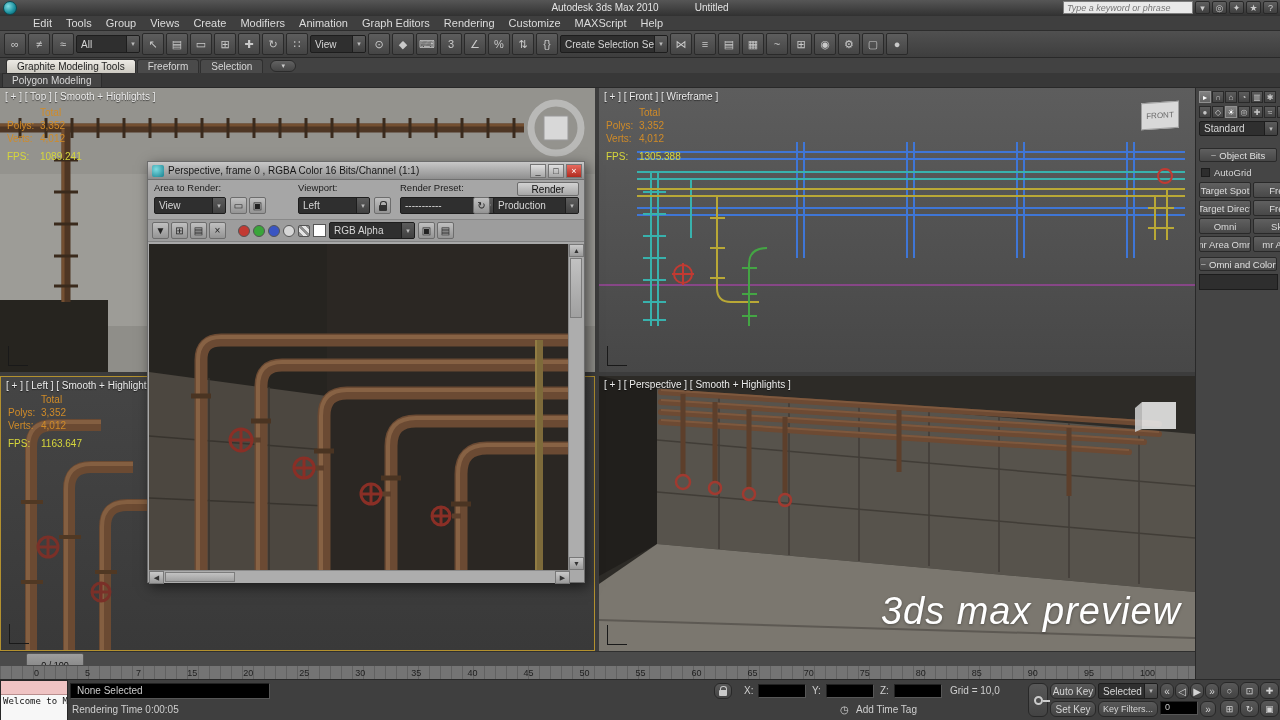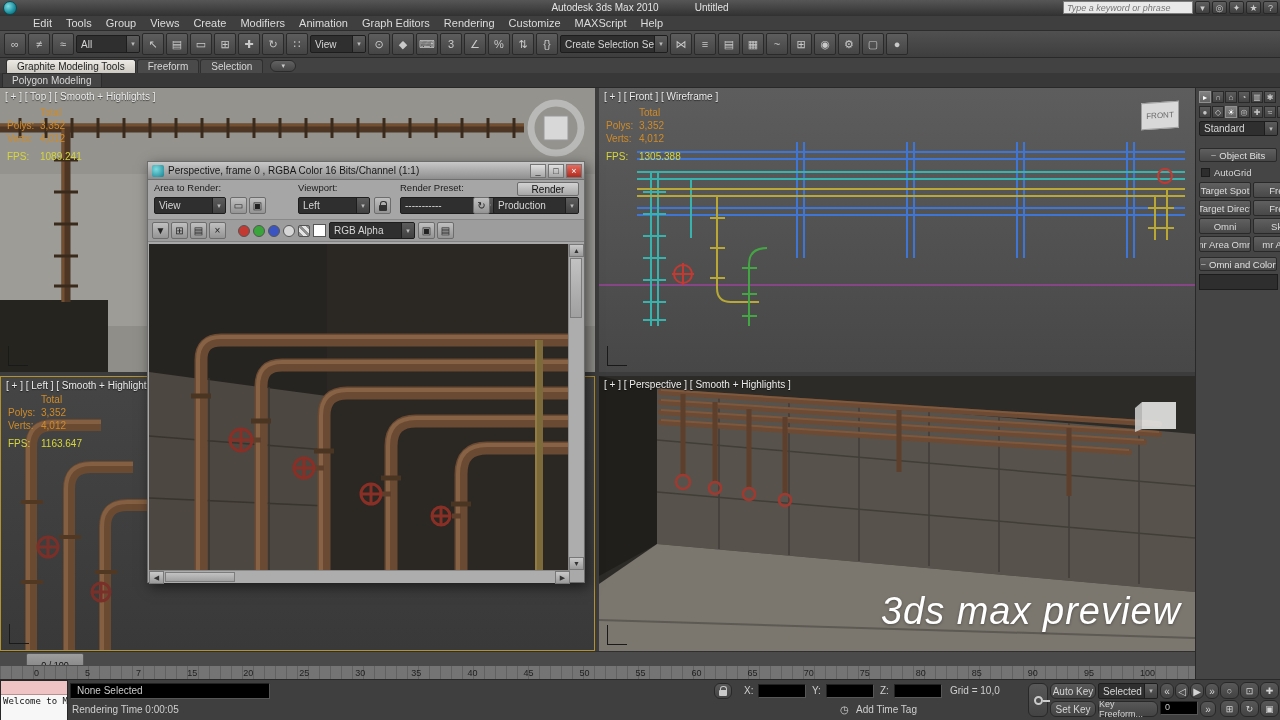--- a/index.html
+++ b/index.html
@@ -428,21 +428,21 @@
 
     <div class="sbtn" style="position:absolute;left:1028px;top:3px;width:20px;height:34px">
         <span class="keyring"></span>
       </div>
     <div class="sbtn" style="position:absolute;left:1050px;top:3px;width:46px;height:16px">Auto Key</div>
     <div class="sbtn" style="position:absolute;left:1050px;top:21px;width:46px;height:16px">Set Key</div>
     <div class="dd" style="position:absolute;left:1098px;top:3px;width:60px;height:16px">
         <span class="val">Selected</span>
         <span class="arr"></span>
       </div>
-    <div class="sbtn" style="position:absolute;left:1098px;top:21px;width:60px;height:16px;font-size:9px">Key Freeform...</div>
+    <div class="sbtn" style="position:absolute;left:1098px;top:21px;width:60px;height:16px;font-size:9px">Key Filters...</div>
 
     <div style="position:absolute;left:1160px;top:3px;display:flex;gap:1px">
         <div class="sbtn" style="width:14px;height:16px">«</div>
         <div class="sbtn" style="width:14px;height:16px">◁</div>
         <div class="sbtn" style="width:14px;height:16px">▶</div>
         <div class="sbtn" style="width:14px;height:16px">»</div>
       </div>
     <div class="inset" style="position:absolute;left:1160px;top:21px;width:38px;height:14px;font-size:9px;padding-left:4px">0</div>
     <div class="sbtn" style="position:absolute;left:1200px;top:21px;width:16px;height:16px">»</div>
 

